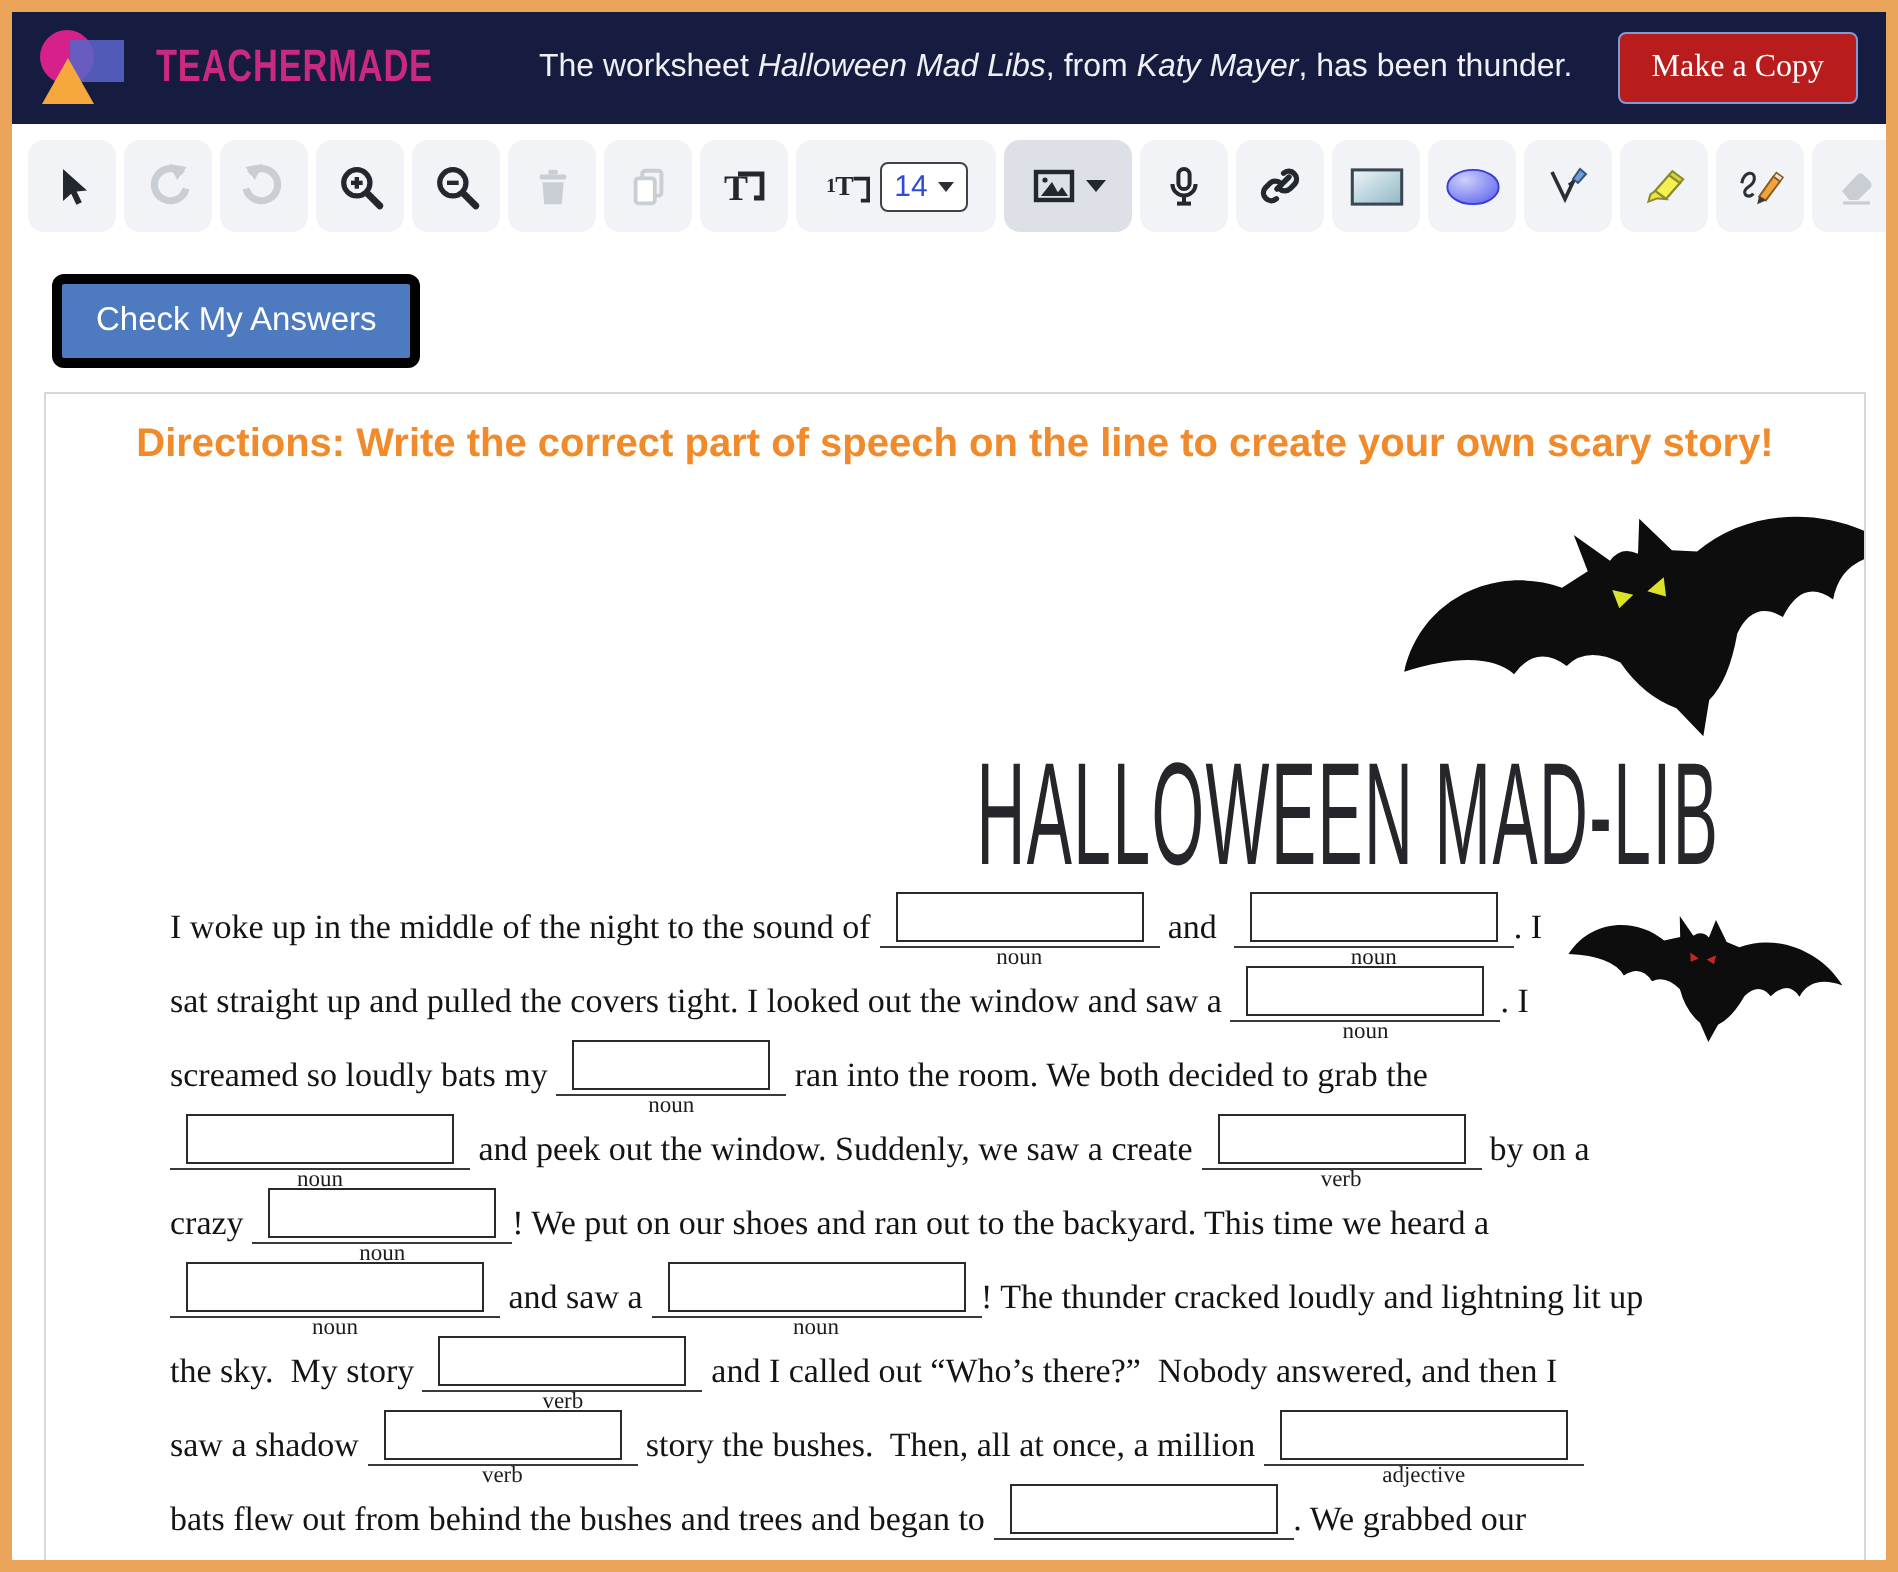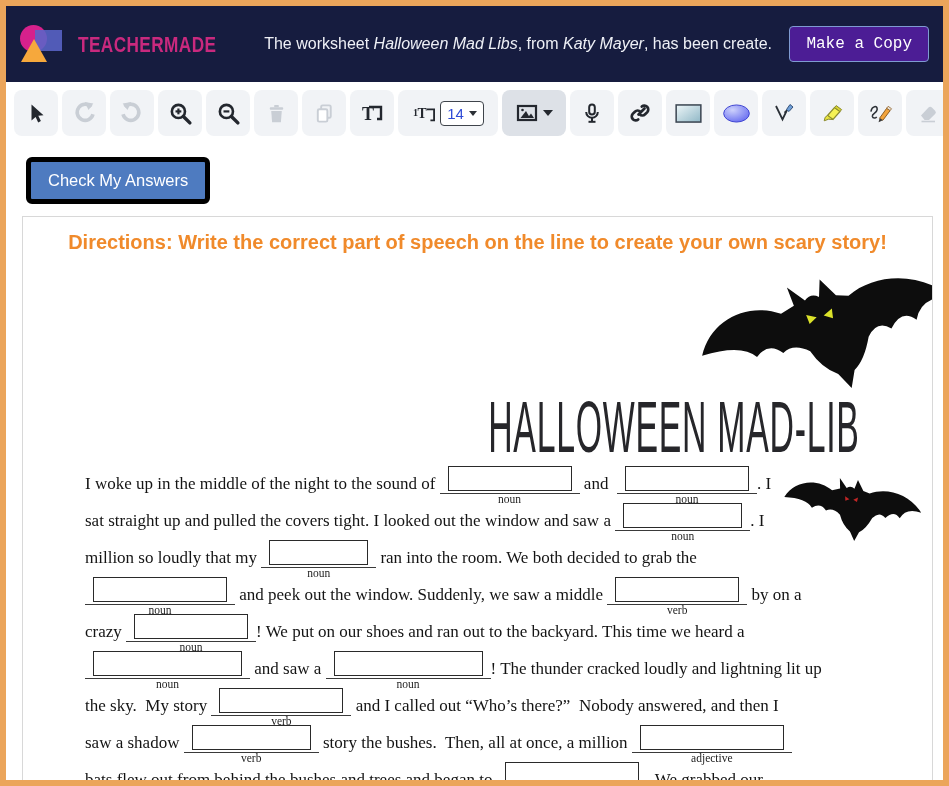--- a/index.html
+++ b/index.html
@@ -2,33 +2,33 @@
 <html><head>
 <meta charset="utf-8">
 <style>
   html,body{margin:0;padding:0;}
   body{
     width:949px;height:786px;box-sizing:border-box;
     border:6px solid #eba55b;overflow:hidden;background:#fff;
     font-family:"Liberation Sans",sans-serif;position:relative;
   }
   
-  .hdr{height:56px;background:#161c3f;display:flex;align-items:center;padding:10px 14px;}
+  .hdr{height:56px;background:#161c3f;display:flex;align-items:center;padding:0 14px;}
   .logo{display:flex;align-items:center;gap:10px;}
   .logo-mark{position:relative;width:48px;height:42px;flex:none;}
   .logo-circle{position:absolute;left:0;top:2px;width:27px;height:27px;border-radius:50%;background:#d6218c;}
   .logo-rect{position:absolute;left:15px;top:7px;width:27px;height:21px;background:#5a64c8;opacity:.88;}
   .logo-tri{position:absolute;left:1px;top:16px;width:0;height:0;
     border-left:13px solid transparent;border-right:13px solid transparent;border-bottom:23px solid #f6a83c;}
   .brand{color:#c9297e;font-weight:bold;font-size:21px;letter-spacing:.5px;
     display:inline-block;transform:scale(.82,1.08);transform-origin:left center;white-space:nowrap;}
   .hdr-msg{flex:1;text-align:center;color:#eef0f6;font-size:16px;padding:0 10px;white-space:nowrap;}
   .hdr-msg .it{font-style:italic;text-align:right;}
-  .copy-btn{flex:none;background:#4c1d95;border:1px solid #7f9bd2;color:#fff;font-size:16px;
-    padding:8px 16px;border-radius:4px;cursor:pointer;font-family:Liberation Mono, monospace;}
+  .copy-btn{flex:none;background:#b91c1c;border:1px solid #7f9bd2;color:#fff;font-size:16px;
+    padding:8px 16px;border-radius:4px;cursor:pointer;font-family:Liberation Serif, serif;}
   
   .toolbar{display:flex;flex-wrap:nowrap;gap:4px;padding:8px 0 8px 8px;background:#fff;align-items:stretch;}
   .tool{flex:none;width:44px;height:46px;border:none;border-radius:8px;background:#f1f3f6;
     display:flex;align-items:center;justify-content:center;gap:4px;cursor:pointer;padding:0;}
   .tool.selected{background:#dde1e7;}
   .tool.wide{width:100px;}
   .tool.image-w{width:64px;}
   .size-select{display:inline-flex;align-items:center;gap:5px;background:#fff;border:1.5px solid #3f444b;
     border-radius:4px;padding:3px 6px;text-align:center;}
   .size-select .sv{color:#2f4bd7;font-size:15px;}
@@ -61,21 +61,21 @@
 
 <div class="hdr">
   <div class="logo">
     <span class="logo-mark">
       <span class="logo-circle"></span>
       <span class="logo-rect"></span>
       <span class="logo-tri"></span>
     </span>
     <span class="brand">TEACHERMADE</span>
   </div>
-  <div class="hdr-msg"><span>The worksheet </span><span class="it">Halloween Mad Libs</span><span>, from </span><span class="it">Katy Mayer</span><span>, has been create.</span></div>
+  <div class="hdr-msg"><span>The worksheet </span><span class="it">Halloween Mad Libs</span><span>, from </span><span class="it">Katy Mayer</span><span>, has been thunder.</span></div>
   <button class="copy-btn">Make a Copy</button>
 </div>
 
 <div class="toolbar">
     <button class="tool ">
       <svg viewBox="0 0 24 24" width="24" height="24">
         <path d="M7.5 3.5 L7.5 19.5 L11.6 15.9 L14.2 21.4 L16.9 20.1 L14.3 14.7 L19.5 14.2 Z" fill="#23272e"></path>
       </svg>
     </button>
     <button class="tool disabled">
@@ -230,21 +230,21 @@
     <svg class="bat-right" width="160" height="78" viewBox="0 0 220 120">
       <path fill="#0d0d0d" d="M4,48 C18,20 52,14 76,30 L88,26 L86,10 L98,24 Q104,19 110,24 L114,10 L124,26 L134,29 C160,16 196,24 216,50 Q192,44 184,62 Q174,50 162,64 Q152,54 142,66 Q134,84 124,90 L118,104 L110,90 Q98,82 92,66 Q80,56 70,62 Q60,50 48,60 Q38,46 4,48 Z"></path>
       <polygon points="97,37 104,41 98,44" fill="#c22626"></polygon>
       <polygon points="117,37 110,41 116,44" fill="#c22626"></polygon>
     </svg>
   </div>
 
   <div class="story">
       <div class="story-line"><span>I woke up in the middle of the night to the sound of </span><span class="blank" style="width: 140px;"><span class="abox"></span><span class="pos">noun</span></span><span> and  </span><span class="blank" style="width: 140px;"><span class="abox"></span><span class="pos">noun</span></span><span>. I</span></div>
       <div class="story-line"><span>sat straight up and pulled the covers tight. I looked out the window and saw a </span><span class="blank" style="width: 135px;"><span class="abox"></span><span class="pos">noun</span></span><span>. I</span></div>
-      <div class="story-line"><span>million so loudly that my </span><span class="blank" style="width: 115px;"><span class="abox"></span><span class="pos">noun</span></span><span> ran into the room. We both decided to grab the</span></div>
-      <div class="story-line"><span class="blank" style="width: 150px;"><span class="abox"></span><span class="pos">noun</span></span><span> and peek out the window. Suddenly, we saw a middle </span><span class="blank" style="width: 140px;"><span class="abox"></span><span class="pos">verb</span></span><span> by on a</span></div>
+      <div class="story-line"><span>screamed so loudly bats my </span><span class="blank" style="width: 115px;"><span class="abox"></span><span class="pos">noun</span></span><span> ran into the room. We both decided to grab the</span></div>
+      <div class="story-line"><span class="blank" style="width: 150px;"><span class="abox"></span><span class="pos">noun</span></span><span> and peek out the window. Suddenly, we saw a create </span><span class="blank" style="width: 140px;"><span class="abox"></span><span class="pos">verb</span></span><span> by on a</span></div>
       <div class="story-line"><span>crazy </span><span class="blank" style="width: 130px;"><span class="abox"></span><span class="pos">noun</span></span><span>! We put on our shoes and ran out to the backyard. This time we heard a</span></div>
       <div class="story-line"><span class="blank" style="width: 165px;"><span class="abox"></span><span class="pos">noun</span></span><span> and saw a </span><span class="blank" style="width: 165px;"><span class="abox"></span><span class="pos">noun</span></span><span>! The thunder cracked loudly and lightning lit up</span></div>
       <div class="story-line"><span>the sky.  My story </span><span class="blank" style="width: 140px;"><span class="abox"></span><span class="pos">verb</span></span><span> and I called out “Who’s there?”  Nobody answered, and then I</span></div>
       <div class="story-line"><span>saw a shadow </span><span class="blank" style="width: 135px;"><span class="abox"></span><span class="pos">verb</span></span><span> story the bushes.  Then, all at once, a million </span><span class="blank" style="width: 160px;"><span class="abox"></span><span class="pos">adjective</span></span></div>
       <div class="story-line"><span>bats flew out from behind the bushes and trees and began to </span><span class="blank" style="width: 150px;"><span class="abox"></span></span><span>. We grabbed our</span></div>
     </div>
 </div>
 
 </body></html>

